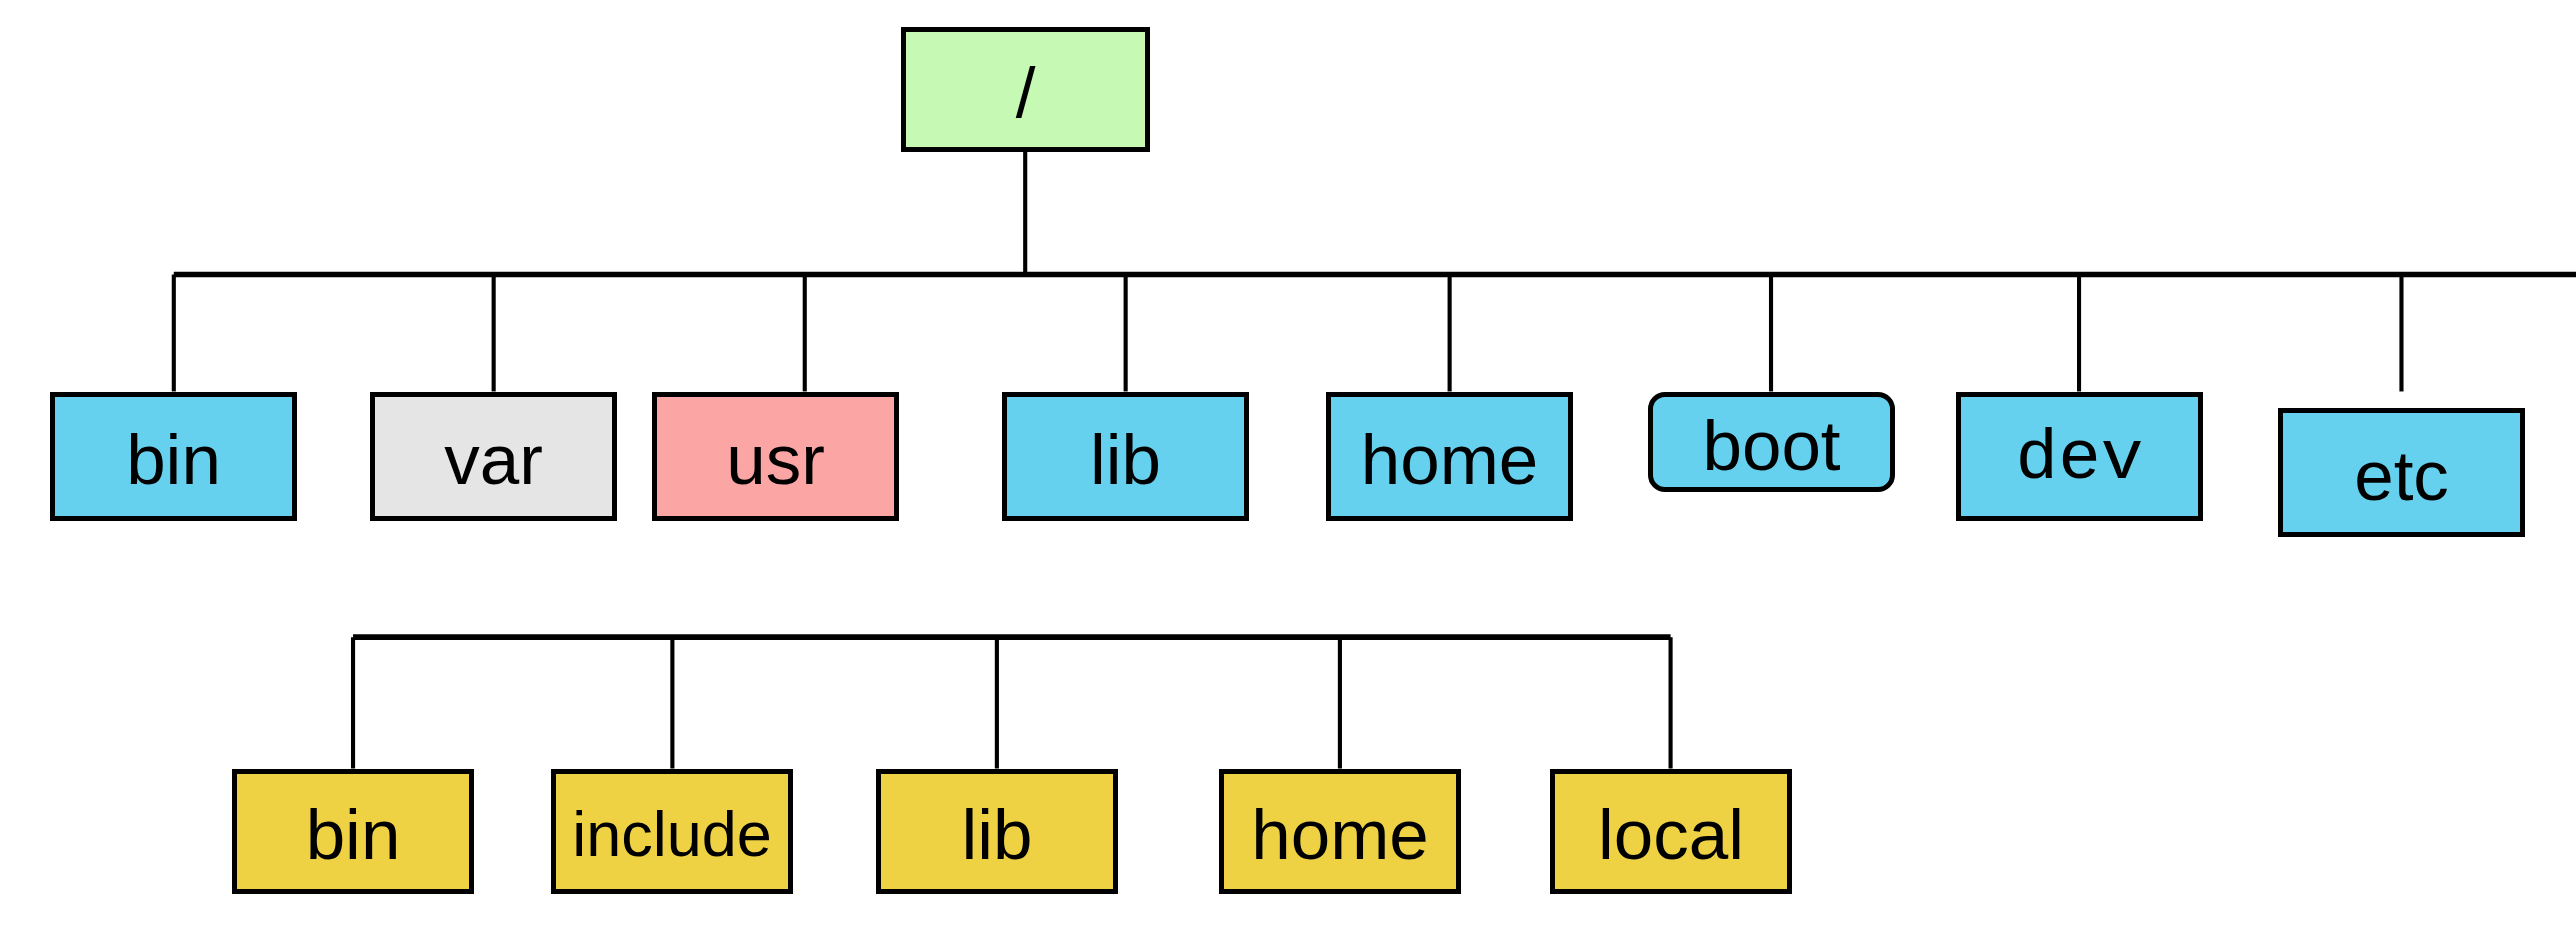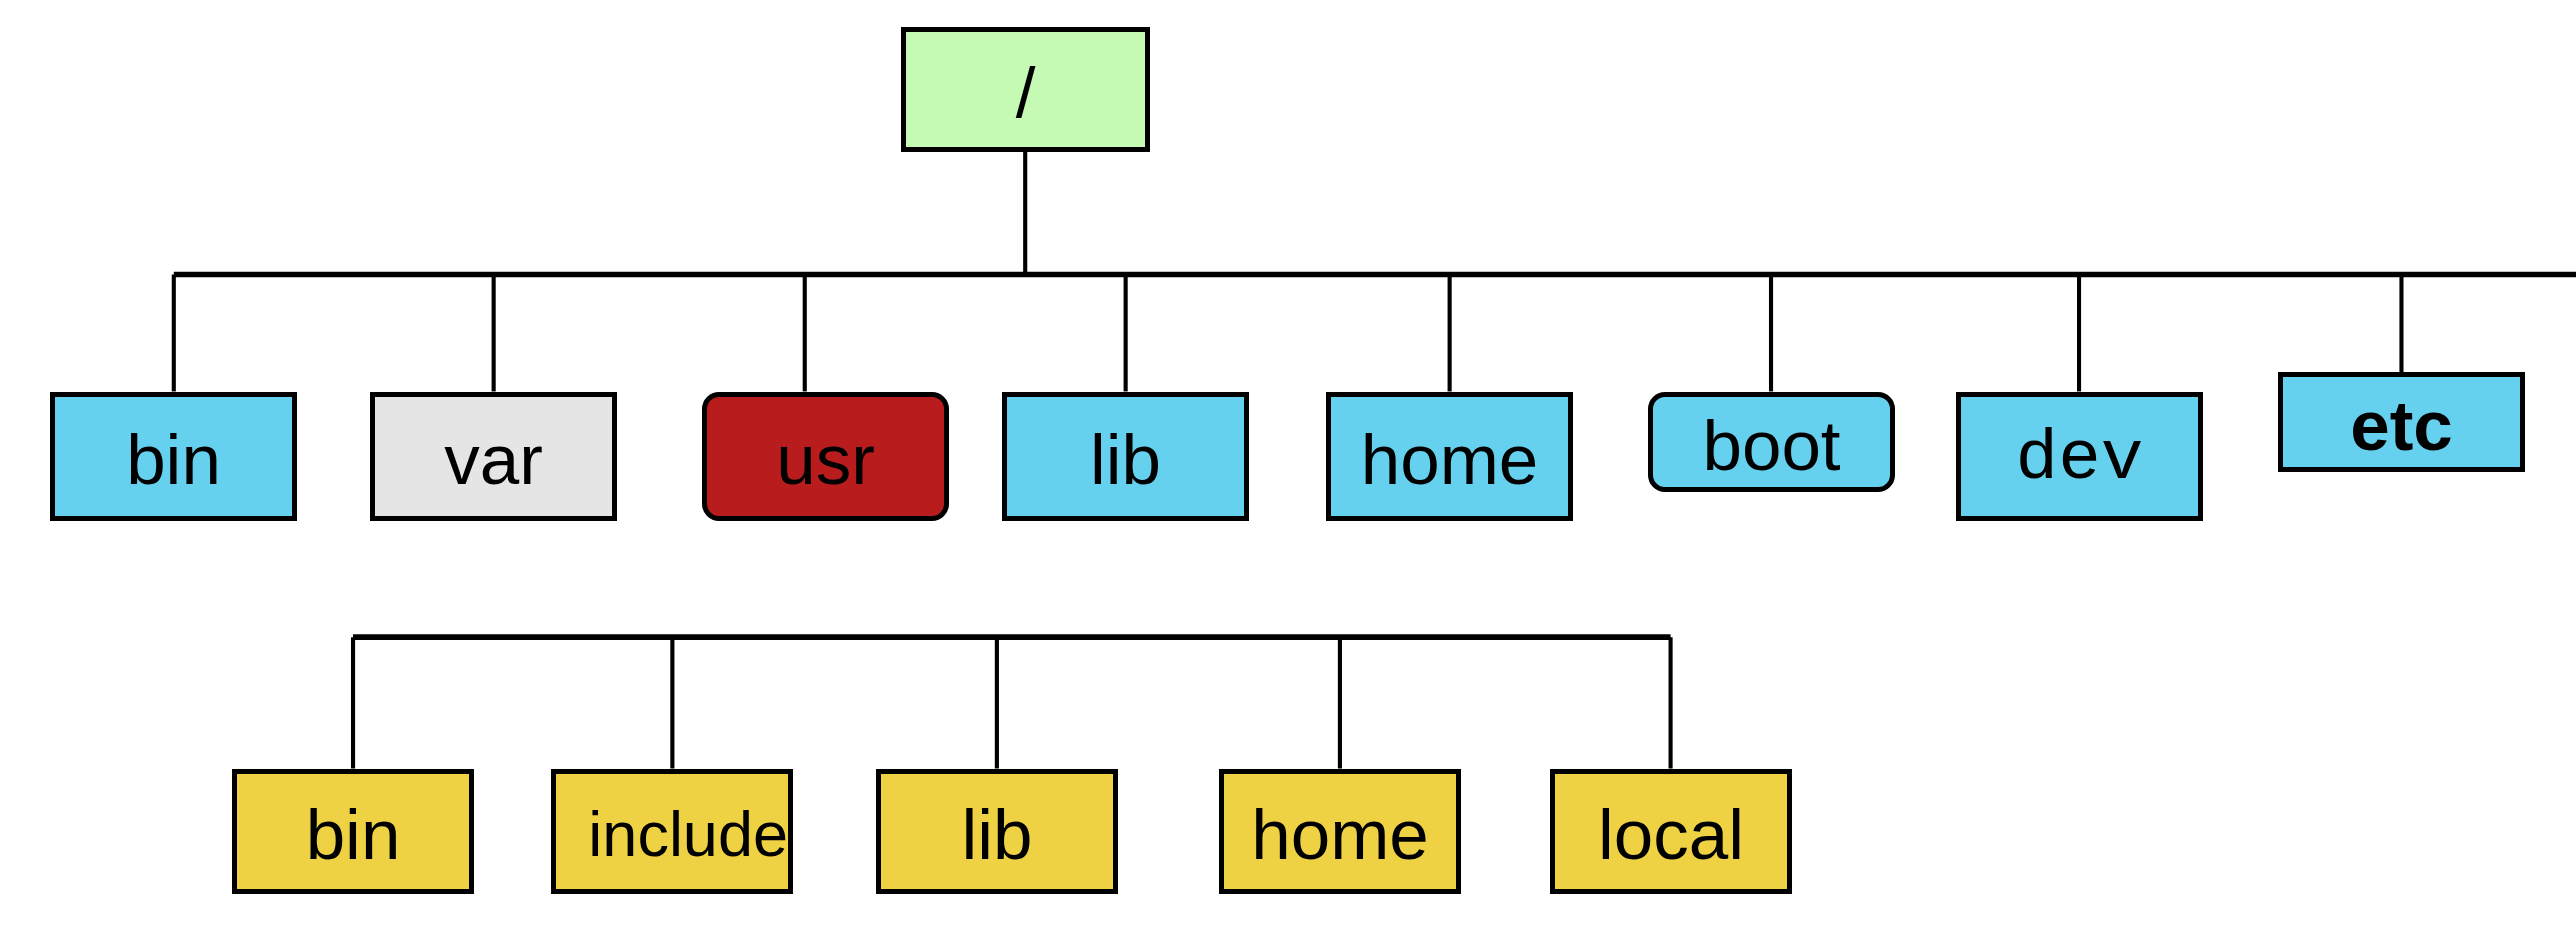--- a/index.html
+++ b/index.html
@@ -33,21 +33,21 @@
     display: flex;
     align-items: center;
     justify-content: center;
     color: #000000;
     font-size: 71px;
     line-height: 1;
     letter-spacing: 0px;
     white-space: nowrap;
   }
   .node .lbl { transform: translateY(3.1px); }
-  .node.small { font-size: 63px; justify-content: flex-end; }
+  .node.small { font-size: 63px; }
 </style>
 </head>
 <body>
 
 <div class="canvas">
   <svg class="connectors" viewBox="0 0 5579 1825" xmlns="http://www.w3.org/2000/svg">
       <line x1="1990" y1="294" x2="1990" y2="533" stroke="#000000" stroke-width="8"></line>
       <line x1="337" y1="533" x2="5280" y2="533" stroke="#000000" stroke-width="11"></line>
       <line x1="337" y1="533" x2="337" y2="760" stroke="#000000" stroke-width="8"></line>
       <line x1="958" y1="533" x2="958" y2="760" stroke="#000000" stroke-width="8"></line>
@@ -68,36 +68,36 @@
   <div class="node" id="root-node" style="left: 901px; top: 27px; width: 249px; height: 125px; background: rgb(197, 249, 180);">
     <span class="lbl">/</span>
   </div>
   <div id="level1-row">
       <div class="node" style="left: 50px; top: 392px; width: 247px; height: 129px; background: rgb(102, 209, 238);">
         <span class="lbl">bin</span>
       </div>
       <div class="node" style="left: 370px; top: 392px; width: 247px; height: 129px; background: #e5e5e5;">
         <span class="lbl">var</span>
       </div>
-      <div class="node" style="left: 702px; top: 392px; width: 247px; height: 129px; background: #b91c1c; border-radius: 17px;">
+      <div class="node" style="left: 652px; top: 392px; width: 247px; height: 129px; background: #fca5a5;">
         <span class="lbl">usr</span>
       </div>
       <div class="node" style="left: 1002px; top: 392px; width: 247px; height: 129px; background: rgb(102, 209, 238);">
         <span class="lbl">lib</span>
       </div>
       <div class="node" style="left: 1326px; top: 392px; width: 247px; height: 129px; background: rgb(102, 209, 238);">
         <span class="lbl">home</span>
       </div>
       <div class="node" style="left: 1648px; top: 392px; width: 247px; height: 100px; background: rgb(102, 209, 238); border-radius: 17px;">
         <span class="lbl">boot</span>
       </div>
       <div class="node" style="left: 1956px; top: 392px; width: 247px; height: 129px; background: rgb(102, 209, 238); font-family: Liberation Mono, monospace;">
         <span class="lbl">dev</span>
       </div>
-      <div class="node" style="left: 2278px; top: 372px; width: 247px; height: 100px; background: rgb(102, 209, 238); font-weight: bold;">
+      <div class="node" style="left: 2278px; top: 408px; width: 247px; height: 129px; background: rgb(102, 209, 238);">
         <span class="lbl">etc</span>
       </div>
     </div>
   <div id="level2-row">
       <div class="node" style="left: 232px; top: 769px; width: 242px; height: 125px; background: rgb(239, 210, 68);">
         <span class="lbl">bin</span>
       </div>
       <div class="node small" style="left: 551px; top: 769px; width: 242px; height: 125px; background: rgb(239, 210, 68);">
         <span class="lbl">include</span>
       </div>

